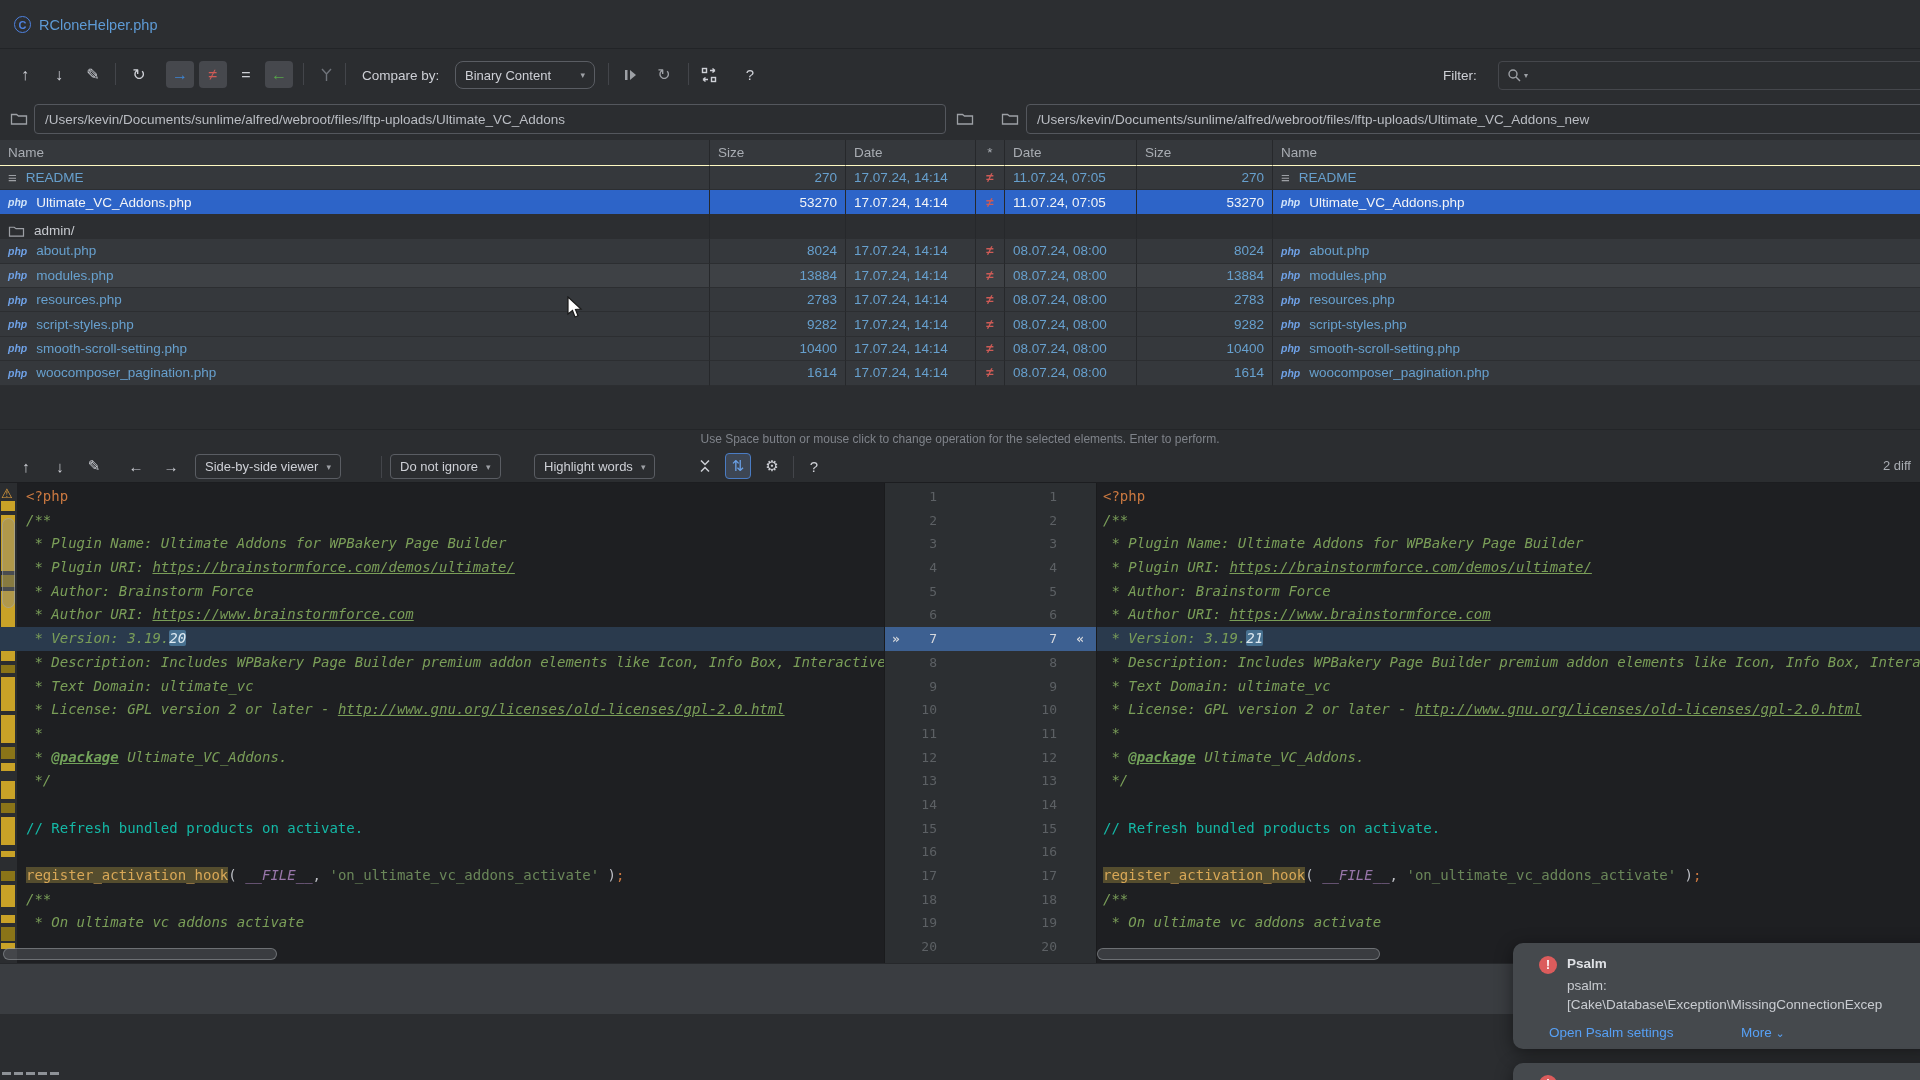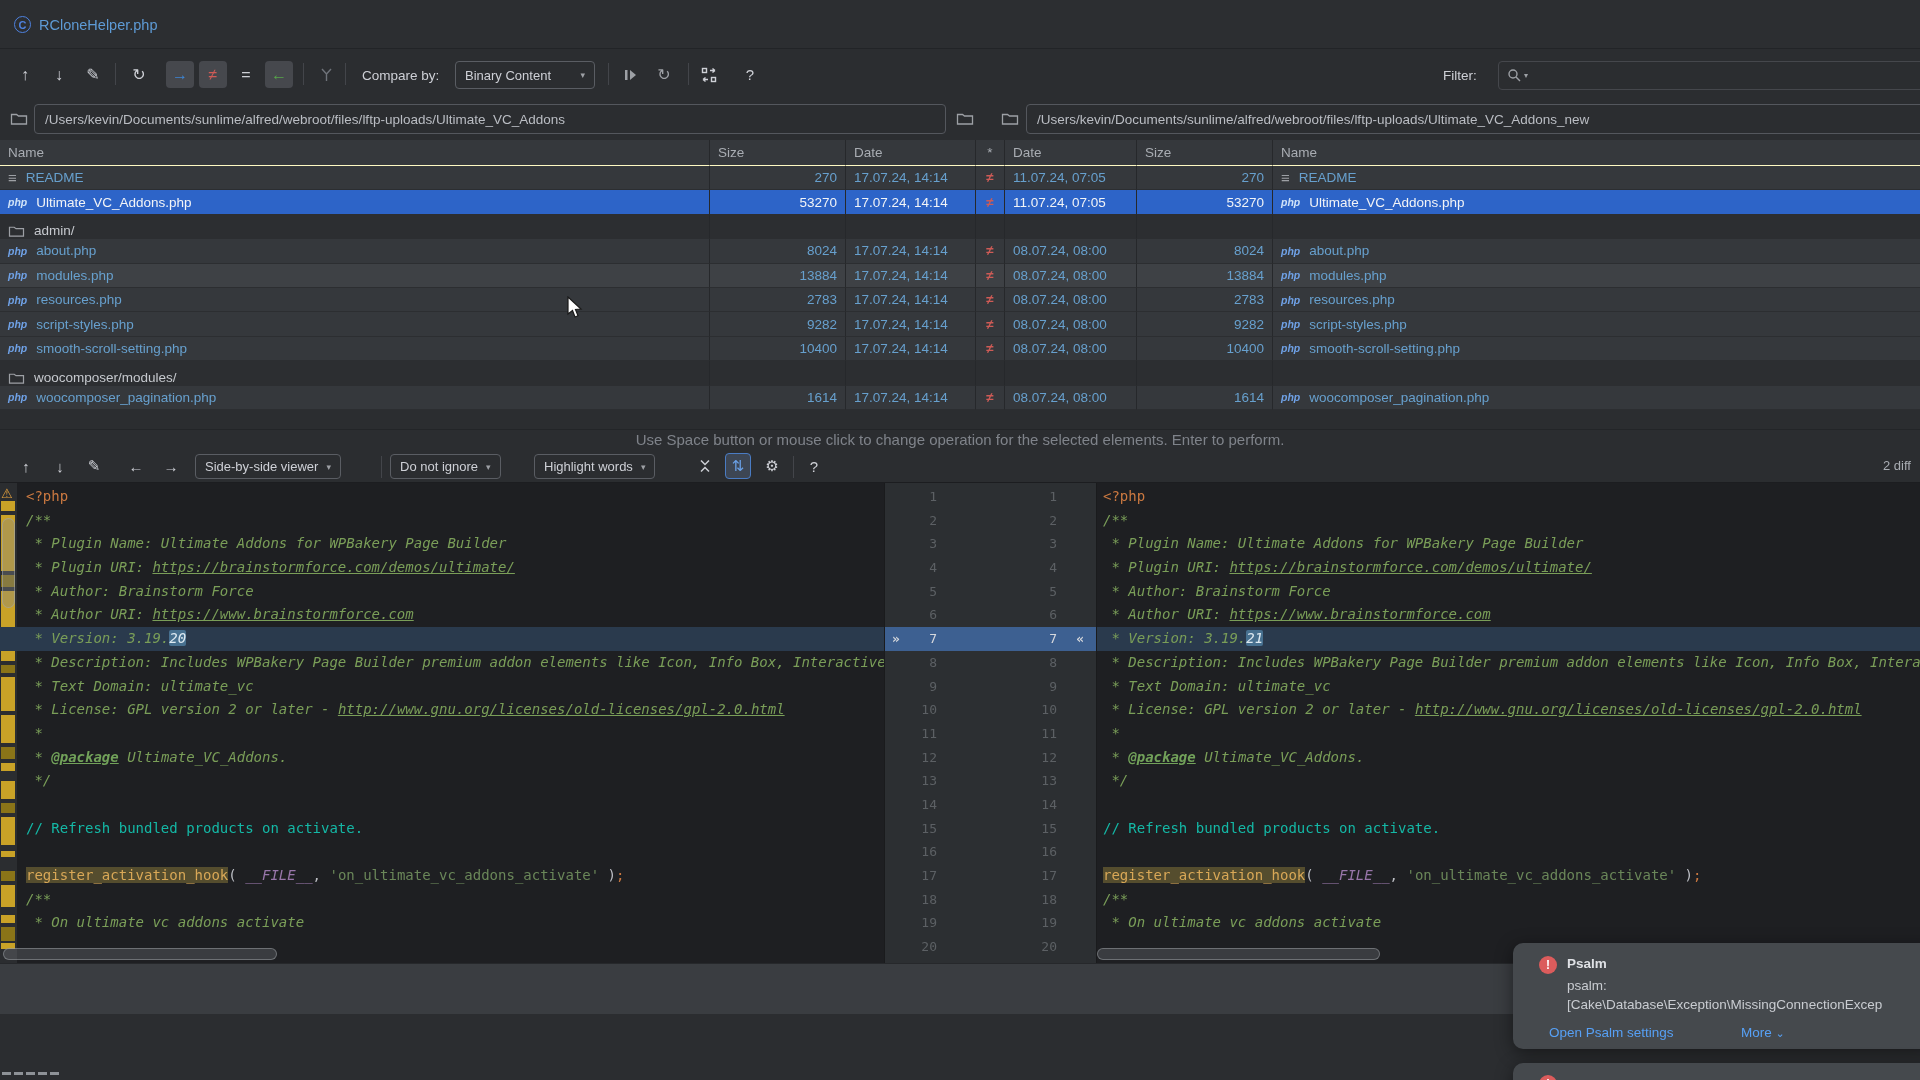--- a/index.html
+++ b/index.html
@@ -54,21 +54,21 @@
   .scell { justify-content:flex-end; color:#67a0ce; }
   .dcell { color:#67a0ce; }
   .neqcell { justify-content:center; color:#ce5b56; font-weight:bold; font-size:14px; padding:0; }
   .phpbadge { font-style:italic; font-weight:bold; font-size:10.5px; color:#6fa1e6; letter-spacing:0; }
   .readmeicon { color:#9da0a5; font-size:15px; }
   .fname { color:inherit; }
   .trow.folder .fcell { color:#c6c9ce;align-items:flex-end; }
 
   
   #hintrow { left:0; top:429px; width:1920px; height:19px; background:#2b2d30; border-top:1px solid #232528;
-    display:flex; align-items:center; justify-content:center; font-size:15px; color:#7f838a; }
+    display:flex; align-items:center; justify-content:center; font-size:12px; color:#7f838a; }
   #toolbar2 { left:0; top:448px; width:1920px; height:35px; background:#2b2d30; border-bottom:1px solid #1c1d20; }
   .t2btn { position:absolute; top:453px; width:26px; height:26px; display:flex; align-items:center; justify-content:center;
     color:#ced0d6; font-size:15px; border-radius:4px; }
   .t2btn.active { background:#3d4654; border:1px solid #4a7cc4; color:#6aa1e8; }
   .diffcount { position:absolute; top:458px; left:1883px; font-size:13px; color:#a9adb3; white-space:nowrap; }
 
   
   #diffarea { left:0; top:483px; width:1920px; height:480px; background:#1e1f22; overflow:hidden; }
   .pane { position:absolute; top:0; height:480px; overflow:hidden; }
   #lpane { left:0; width:884px; }
@@ -171,21 +171,21 @@
   <div class="vdiv" style="left:303px;"></div>
   <div class="tbtn" style="left:312px;">
     <svg width="13" height="15" viewBox="0 0 13 15" class="icon-svg">
       <g stroke="#6f737a" stroke-width="1.4" fill="none">
         <path d="M6.5 14 V7 M6.5 7 L2 2 M6.5 7 L11 2"></path>
       </g>
     </svg>
   </div>
   <div class="vdiv" style="left:345px;"></div>
   <span class="abs lbl13" style="left:362px; top:68px;">Compare by:</span>
-  <div class="dd" style="left:455px; top:61px; width:140px; height:28px;">
+  <div class="dd" style="left:455px; top:61px; width:140px; height:28px;border-radius:8px;">
     <span>Binary Content</span>
     <span class="car">▾</span>
   </div>
   <div class="vdiv" style="left:608px;"></div>
   <div class="tbtn" style="left:616px;">
     <svg width="14" height="14" viewBox="0 0 14 14" class="icon-svg">
       <rect x="2" y="2" width="2.5" height="10" fill="#9da0a5"></rect>
       <path d="M7 2 L13 7 L7 12 Z" fill="#9da0a5"></path>
     </svg>
   </div>
@@ -353,34 +353,20 @@
         </div>
         <div class="scell">10400</div>
         <div class="dcell">17.07.24, 14:14</div>
         <div class="neqcell">≠</div>
         <div class="dcell">08.07.24, 08:00</div>
         <div class="scell">10400</div>
         <div class="fcell">
           <span class="phpbadge">php</span>
           <span class="fname">smooth-scroll-setting.php</span>
         </div>
-      </div>
-      <div class="trow folder">
-        <div class="fcell">
-          <svg width="17" height="14" viewBox="0 0 18 15">
-            <path d="M1.5 3.5 v9.5 h15 v-8 h-8 l-2 -1.5 h-5 z" class="foldericon"></path>
-          </svg>
-          <span class="fname">woocomposer/modules/</span>
-        </div>
-        <div class="scell"></div>
-        <div class="dcell"></div>
-        <div class="neqcell"></div>
-        <div class="dcell"></div>
-        <div class="scell"></div>
-        <div class="fcell"></div>
       </div>
       <div class="trow">
         <div class="fcell">
           <span class="phpbadge">php</span>
           <span class="fname">woocomposer_pagination.php</span>
         </div>
         <div class="scell">1614</div>
         <div class="dcell">17.07.24, 14:14</div>
         <div class="neqcell">≠</div>
         <div class="dcell">08.07.24, 08:00</div>

